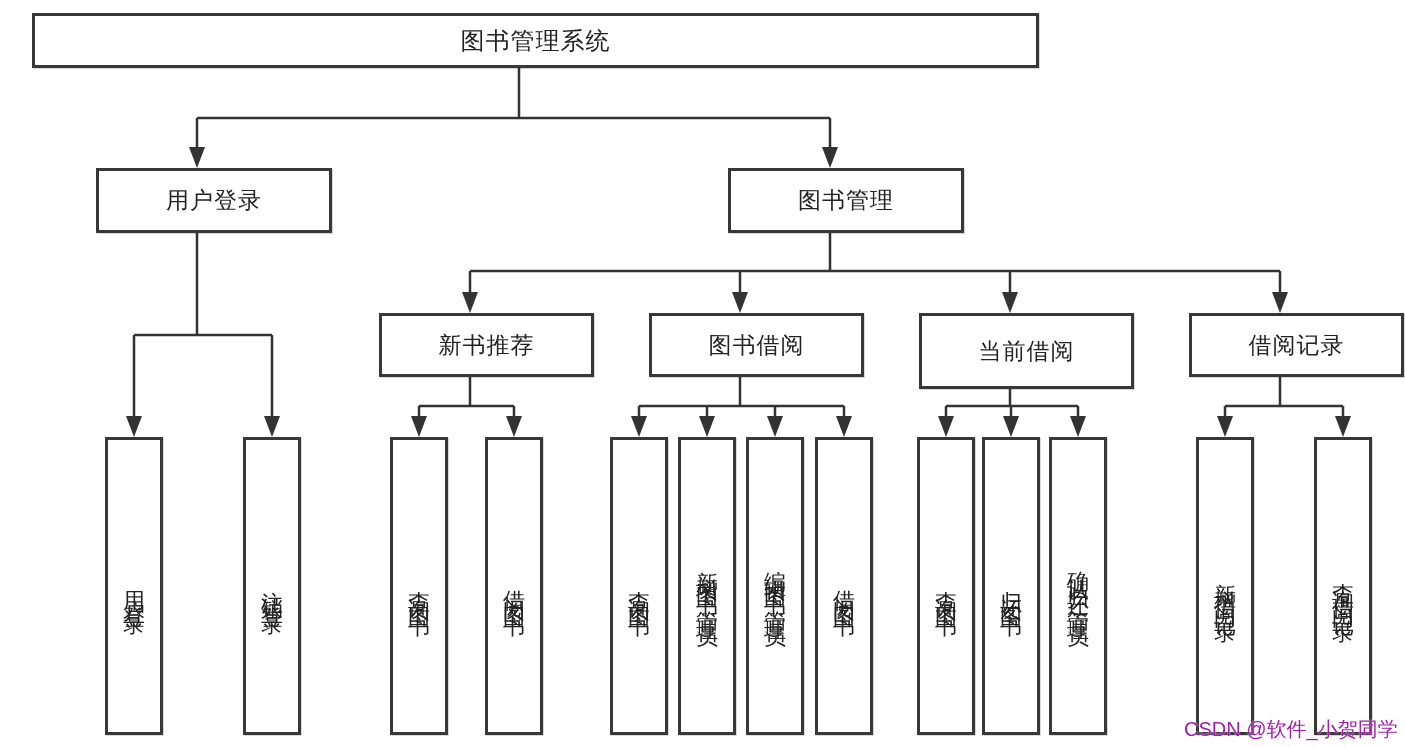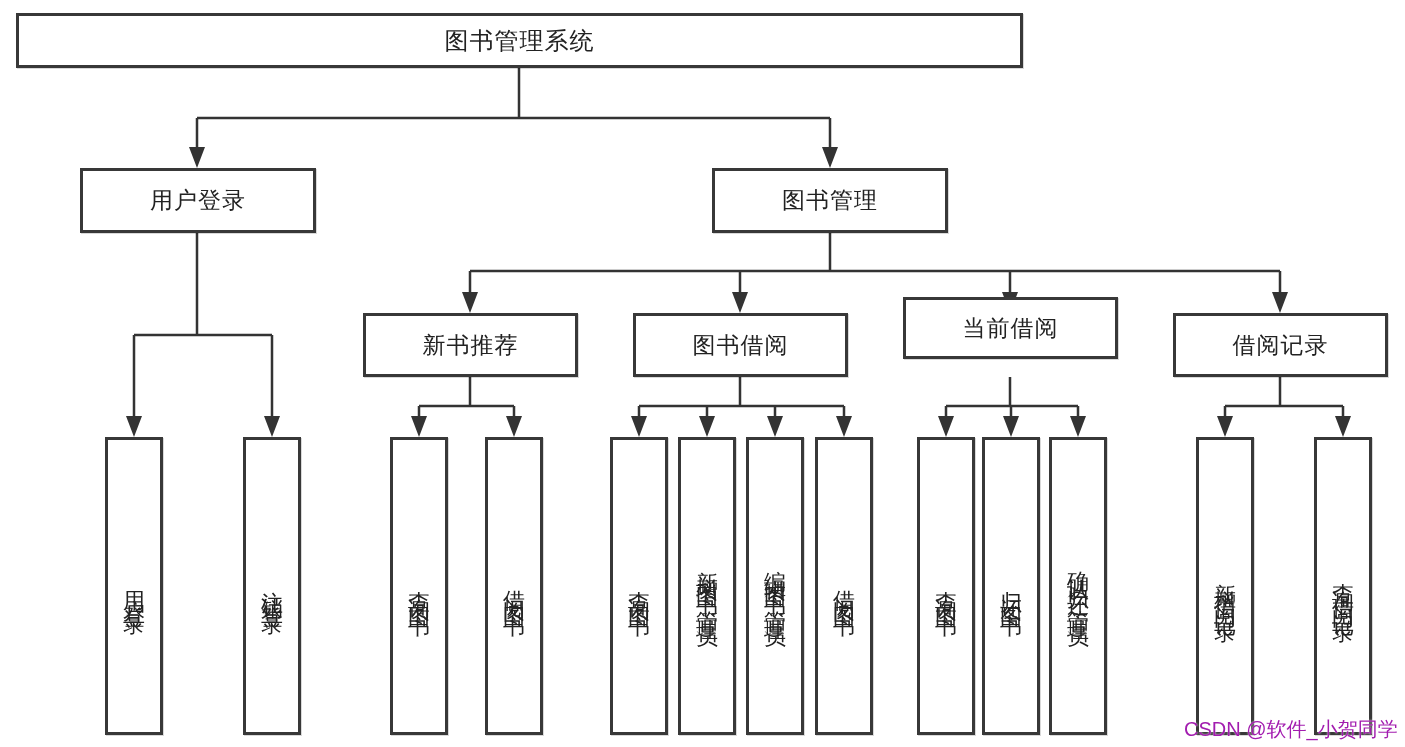--- a/index.html
+++ b/index.html
@@ -39,20 +39,21 @@
     display: flex;
     align-items: center;
     justify-content: center;
     z-index: 2;
     box-shadow: 1px 1px 0 rgba(0,0,0,0.15);
   }
   .node.h {
     font-size: 23px;
     letter-spacing: 1px;
     white-space: nowrap;
+    margin-left: 16px;
   }
   .node.root {
     font-size: 24px;
   }
   .node.v {
     writing-mode: vertical-rl;
     text-orientation: mixed;
     font-size: 22px;
     letter-spacing: 8px;
     line-height: 1;
@@ -105,21 +106,21 @@
     </g>
   </svg>
 
   <div class="node h root" style="left:16px; top:13px; width:1007px; height:55px;">图书管理系统</div>
 
   <div class="node h" style="left:80px; top:168px; width:236px; height:65px;">用户登录</div>
   <div class="node h" style="left:363px; top:313px; width:215px; height:64px;">新书推荐</div>
 
   <div class="node h" style="left:712px; top:168px; width:236px; height:65px;">图书管理</div>
   <div class="node h" style="left:633px; top:313px; width:215px; height:64px;">图书借阅</div>
-  <div class="node h" style="left:903px; top:297px; width:215px; height:62px;">当前借阅</div>
+  <div class="node h" style="left:903px; top:313px; width:215px; height:76px;">当前借阅</div>
   <div class="node h" style="left:1173px; top:313px; width:215px; height:64px;">借阅记录</div>
 
   <div class="node v" style="left:105px; top:437px; width:58px; height:298px;">用户登录</div>
   <div class="node v" style="left:243px; top:437px; width:58px; height:298px;">注销登录</div>
 
   <div class="node v" style="left:390px; top:437px; width:58px; height:298px;">查询图书</div>
   <div class="node v" style="left:485px; top:437px; width:58px; height:298px;">借阅图书</div>
 
   <div class="node v" style="left:610px; top:437px; width:58px; height:298px;">查询图书</div>
   <div class="node v" style="left:678px; top:437px; width:58px; height:298px;">新增图书（管理员）</div>

